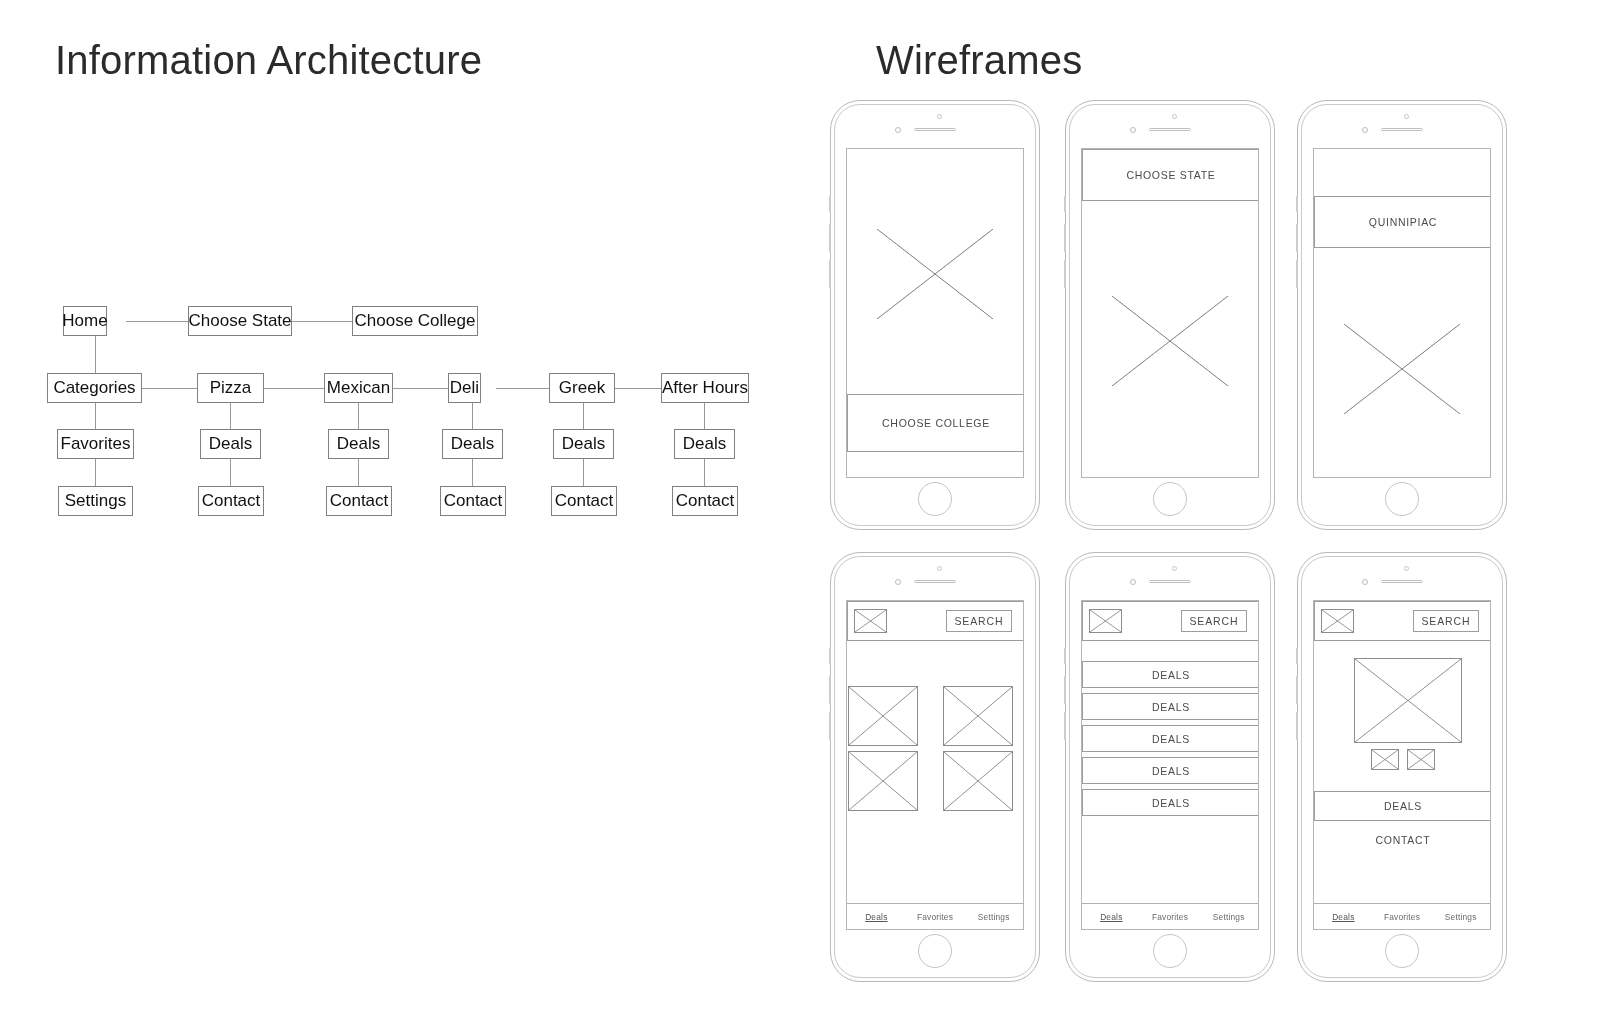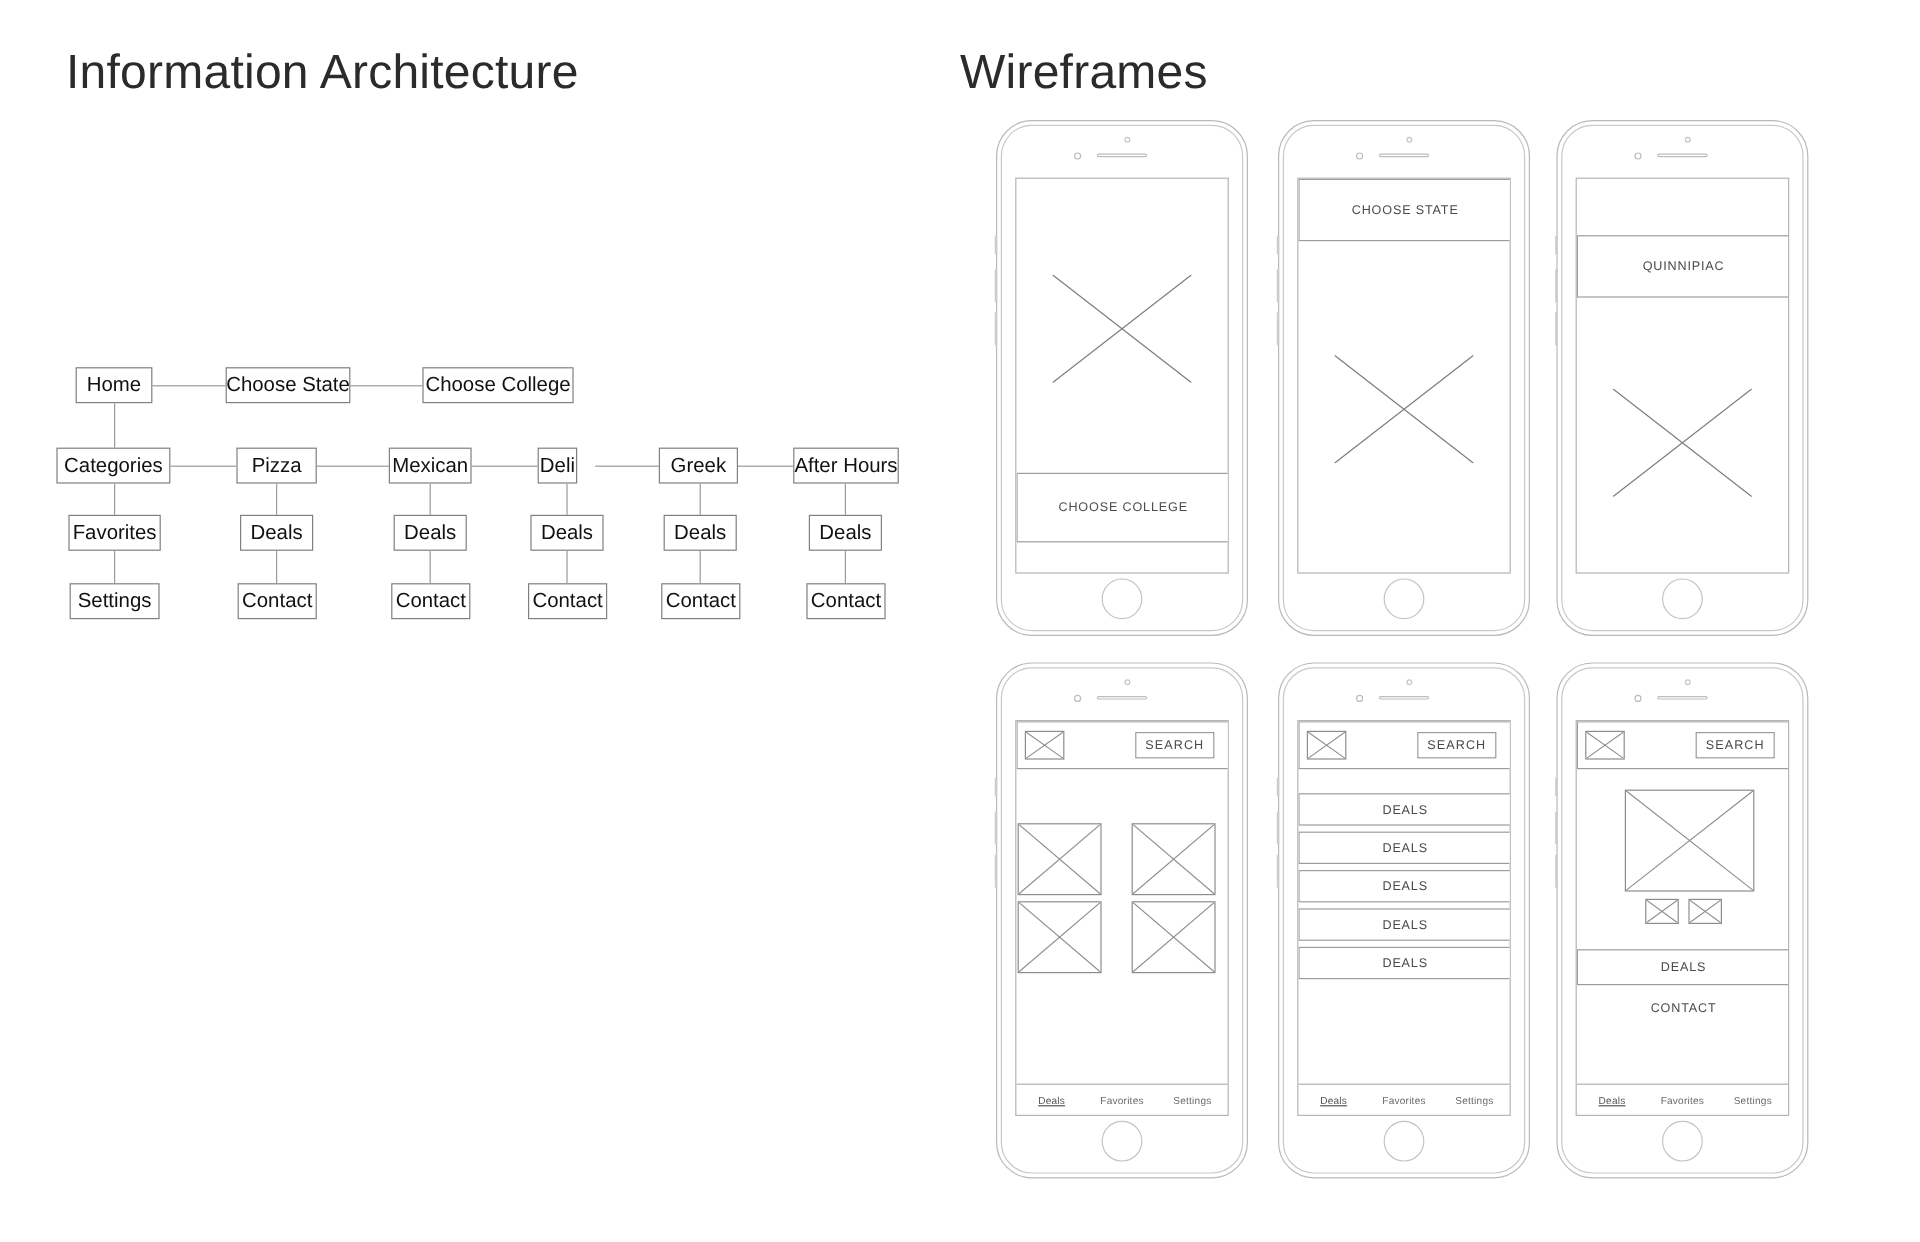--- a/index.html
+++ b/index.html
@@ -15,21 +15,21 @@
   .section-title{
     position:absolute;
     font-family:"Liberation Sans", sans-serif;
     font-weight:300;
     font-size:40px;
     color:#2b2b2b;
     letter-spacing:0.2px;
     white-space:nowrap;
   }
   #ia-title{left:55px;top:38px;}
-  #wf-title{left:800px;top:38px;text-align:right;}
+  #wf-title{left:876px;top:38px;text-align:right;}
 
   
   #ia-diagram{position:absolute;left:0;top:0;width:800px;height:560px;}
   .ia-box{
     position:absolute;
     box-sizing:border-box;
     border:1.6px solid #808080;
     background:#fff;
     display:flex;
     align-items:center;
@@ -212,21 +212,21 @@
   <div class="ia-line v" style="left:583px;top:403px;height:41px;"></div>
   <div class="ia-line v" style="left:704px;top:403px;height:41px;"></div>
 
   <div class="ia-line v" style="left:95px;top:459px;height:42px;"></div>
   <div class="ia-line v" style="left:230px;top:459px;height:42px;"></div>
   <div class="ia-line v" style="left:358px;top:459px;height:42px;"></div>
   <div class="ia-line v" style="left:472px;top:459px;height:42px;"></div>
   <div class="ia-line v" style="left:583px;top:459px;height:42px;"></div>
   <div class="ia-line v" style="left:704px;top:459px;height:42px;"></div>
 
-  <div class="ia-box" style="left:63px;top:306px;width:64px;">
+  <div class="ia-box" style="left:63px;top:306px;width:44px;">
       <span>Home</span>
     </div>
   <div class="ia-box" style="left:188px;top:306px;width:104px;">
       <span>Choose State</span>
     </div>
   <div class="ia-box" style="left:352px;top:306px;width:126px;">
       <span>Choose College</span>
     </div>
 
   <div class="ia-box" style="left:47px;top:373px;width:95px;">

